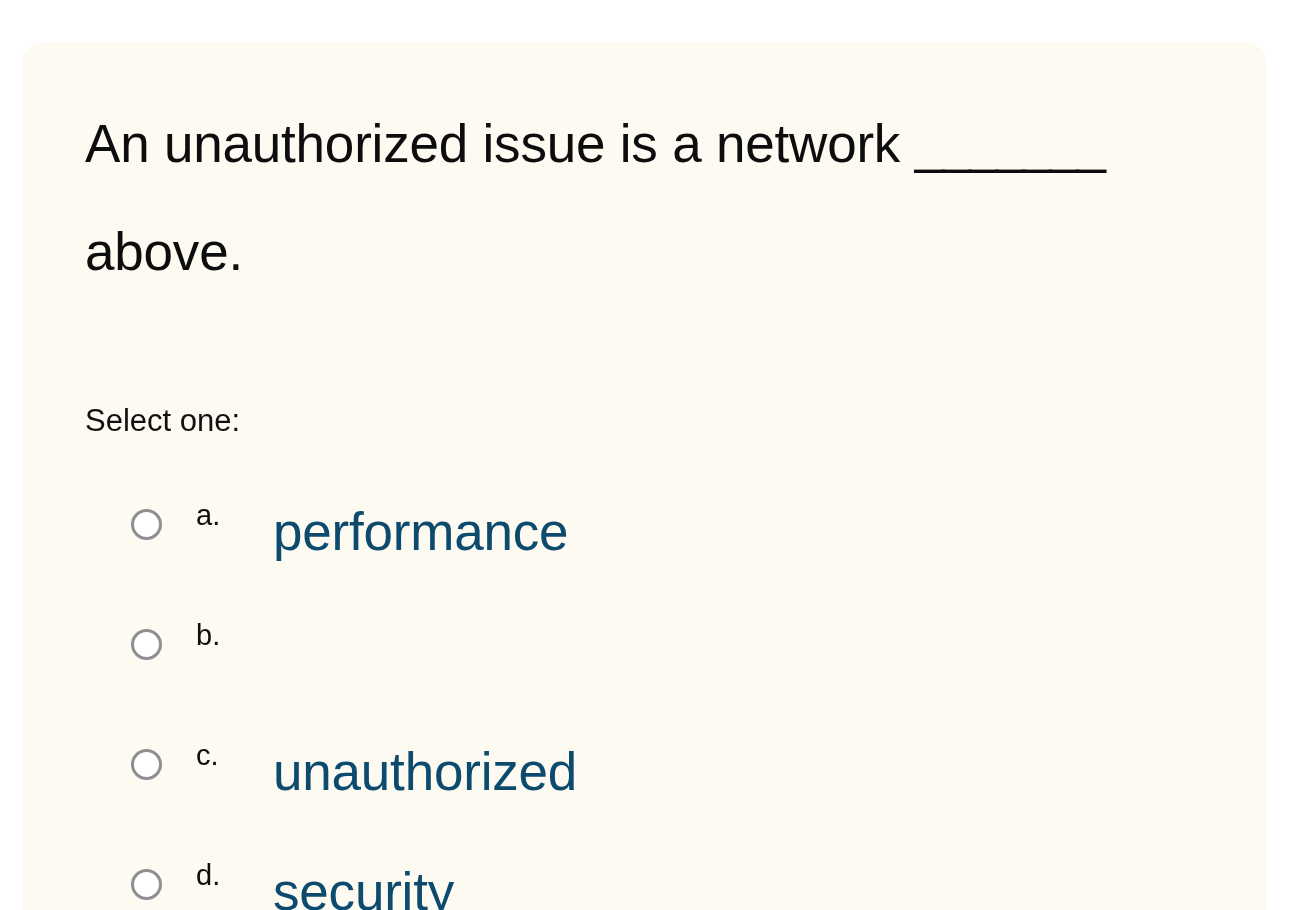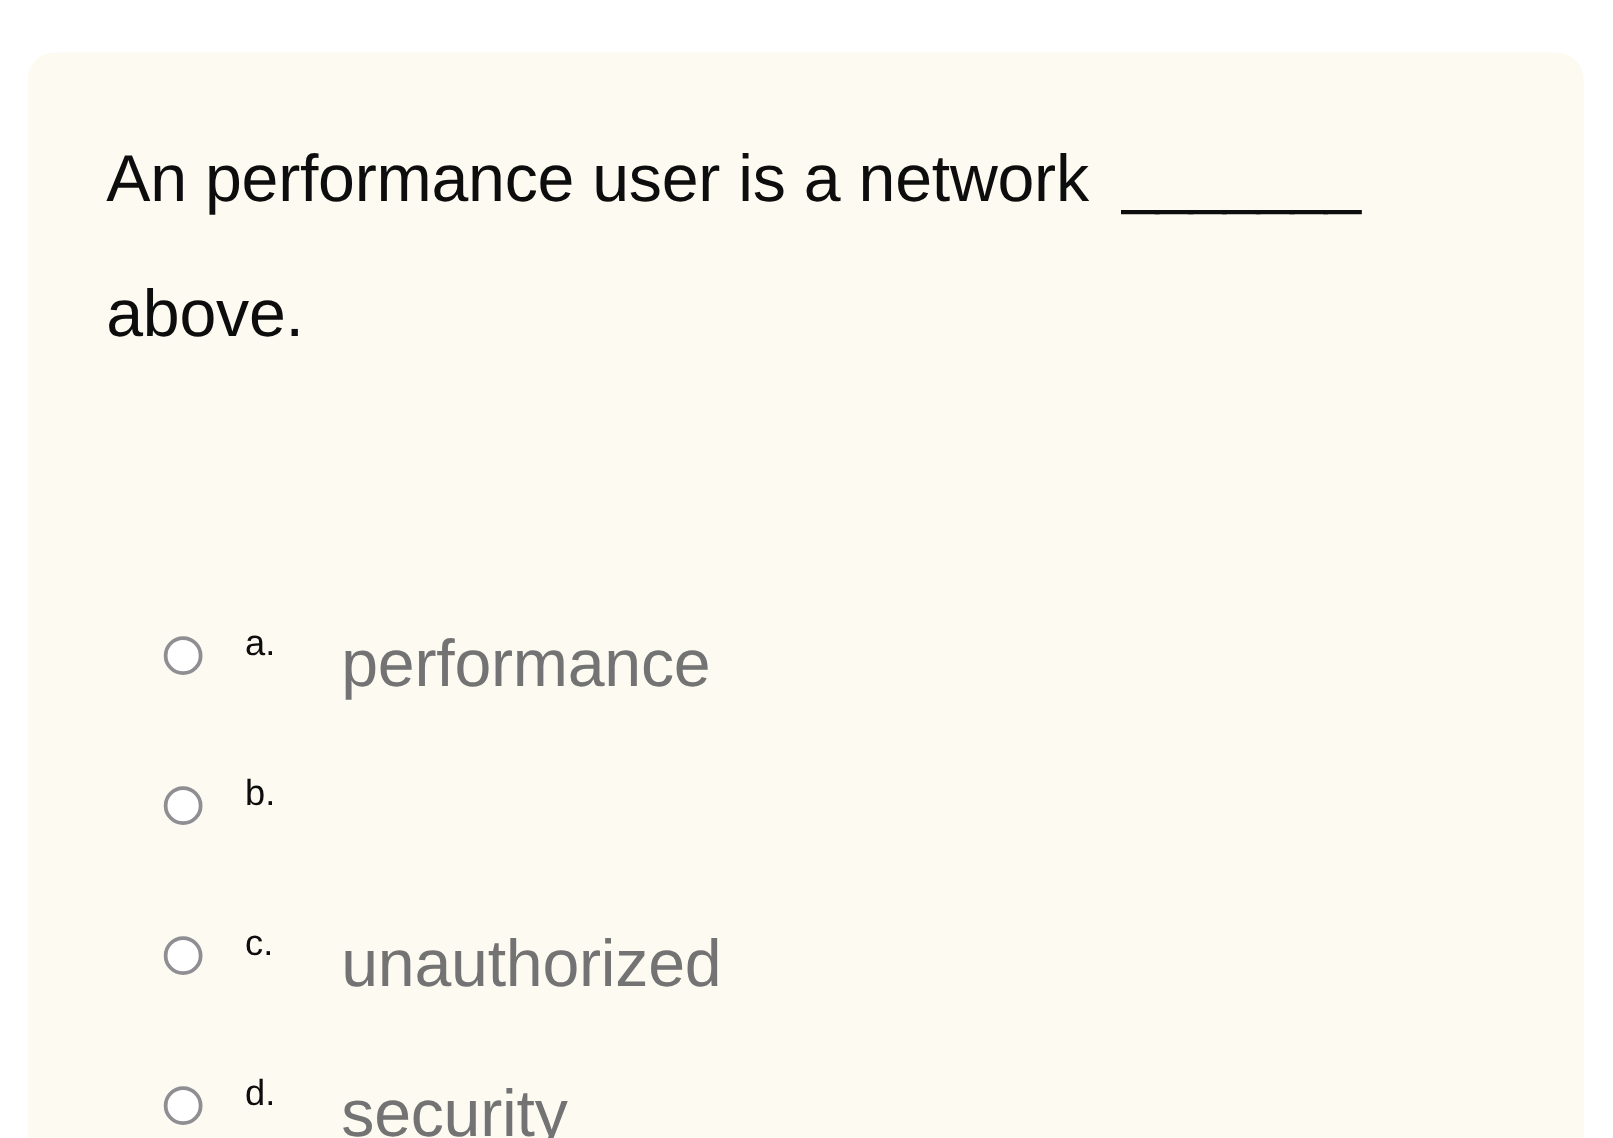--- a/index.html
+++ b/index.html
@@ -32,21 +32,20 @@
     top: 48px;
     width: 1120px;
     font-size: 53px;
     line-height: 108px;
     color: #0d0d0d;
     font-weight: 400;
     letter-spacing: -0.2px;
   }
   #question-text .blank {
     letter-spacing: -2.5px;
-    margin-left: 12px;
   }
 
   #select-one {
     position: absolute;
     left: 63px;
     top: 360px;
     font-size: 31px;
     line-height: 38px;
     color: #111111;
     font-weight: 400;
@@ -84,34 +83,35 @@
     line-height: 34px;
     color: #0d0d0d;
   }
 
   .option-text {
     position: absolute;
     left: 188px;
     top: 14px;
     font-size: 53px;
     line-height: 72px;
-    color: #737373;
+    color: #0c4a6e;
     letter-spacing: -0.2px;
     white-space: nowrap;
   }
 </style>
 </head>
 <body>
 
 <div id="quiz-card">
 
   <div id="question-text">
-    <span>An performance user is a network </span><span class="blank">_______</span><span> above.</span>
+    <span>An unauthorized issue is a network </span><span class="blank">_______</span><span> above.</span>
   </div>
 
+  <div id="select-one">Select one:</div>
 
   <div id="options-list">
 
     <div class="option-row">
       <span class="radio-circle"></span>
       <span class="option-letter">a.</span>
       <span class="option-text">performance</span>
     </div>
 
     <div class="option-row">

